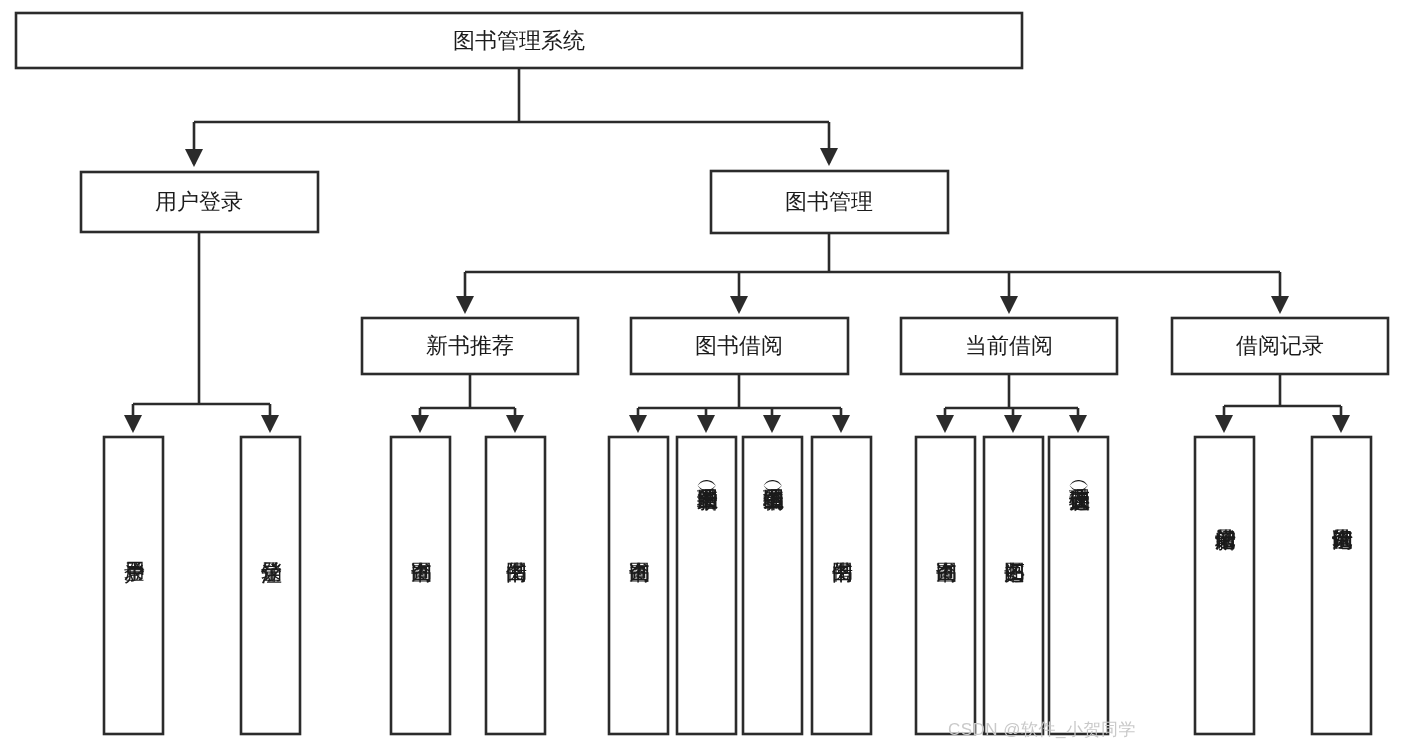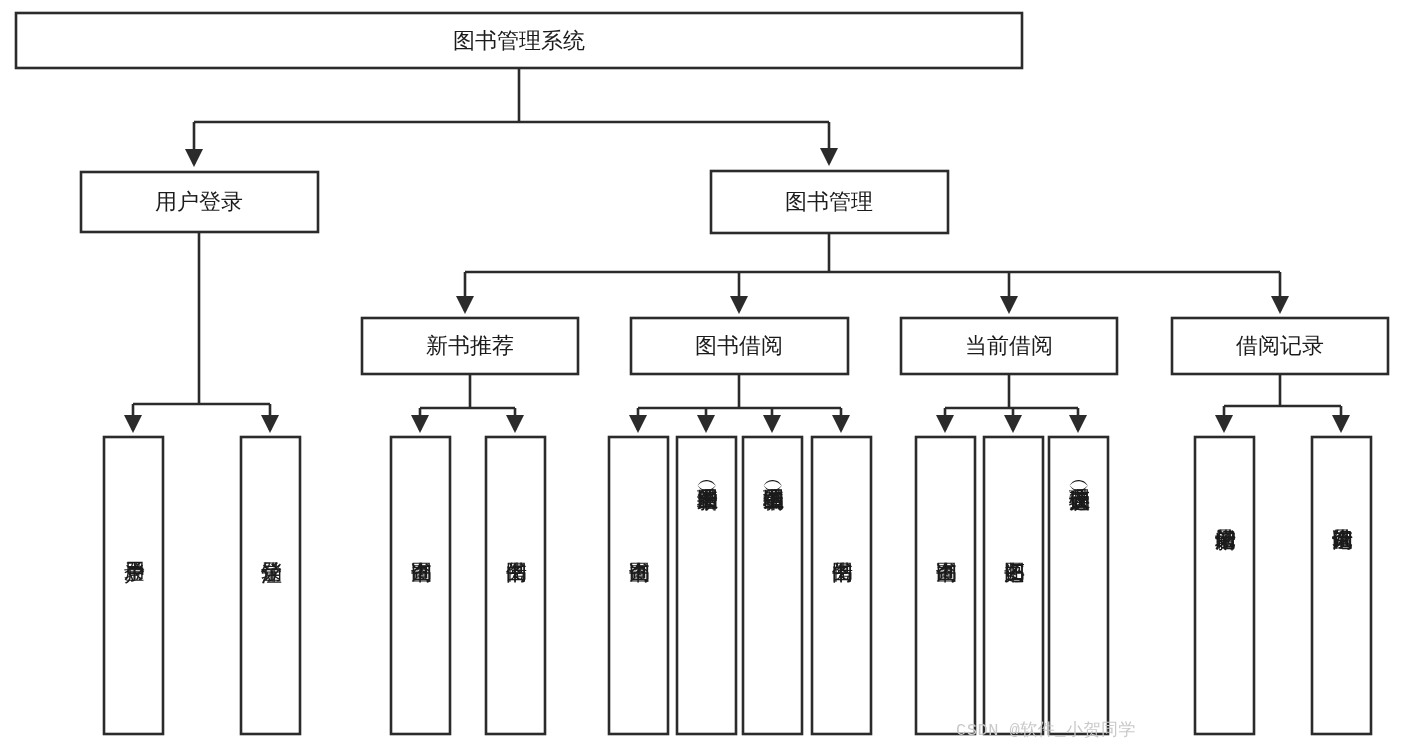--- a/index.html
+++ b/index.html
@@ -54,21 +54,21 @@
   .node-label-v {
     font-size: 21px;
     text-anchor: middle;
   }
   .watermark {
     position: absolute;
     right: 8px;
     bottom: 6px;
     color: #c9c9c9;
     font-size: 17px;
-    font-family: Liberation Mono, monospace;
+    font-family: Liberation Sans, sans-serif;
     letter-spacing: 0.5px;
     white-space: nowrap;
     user-select: none;
   }
 </style>
 </head>
 <body>
 
 <div id="diagram-root">
 

